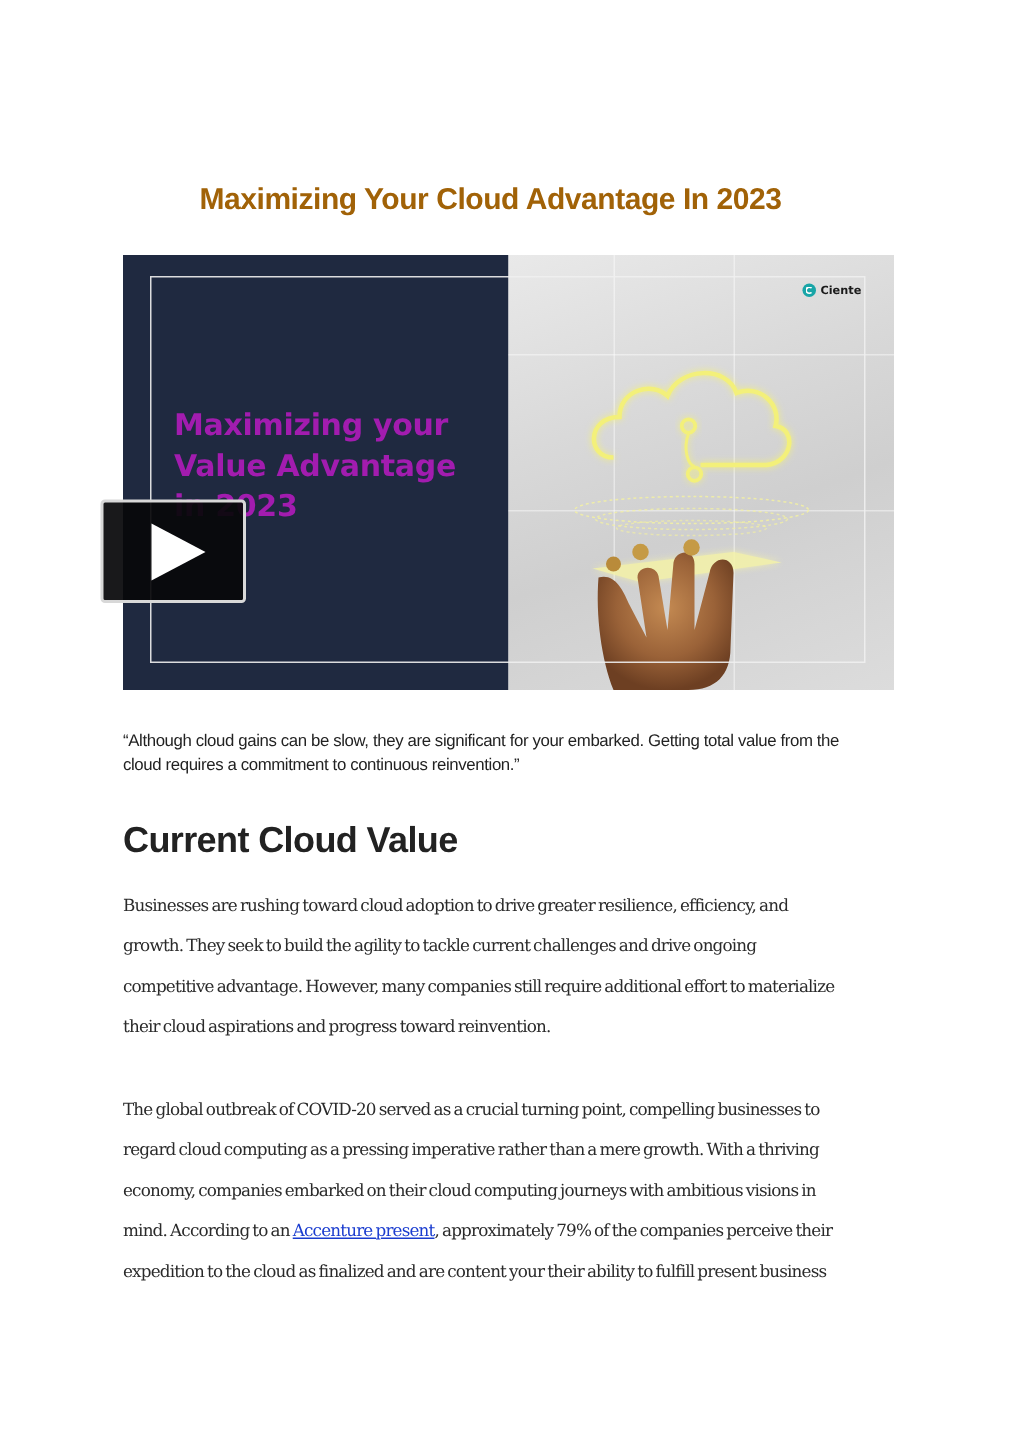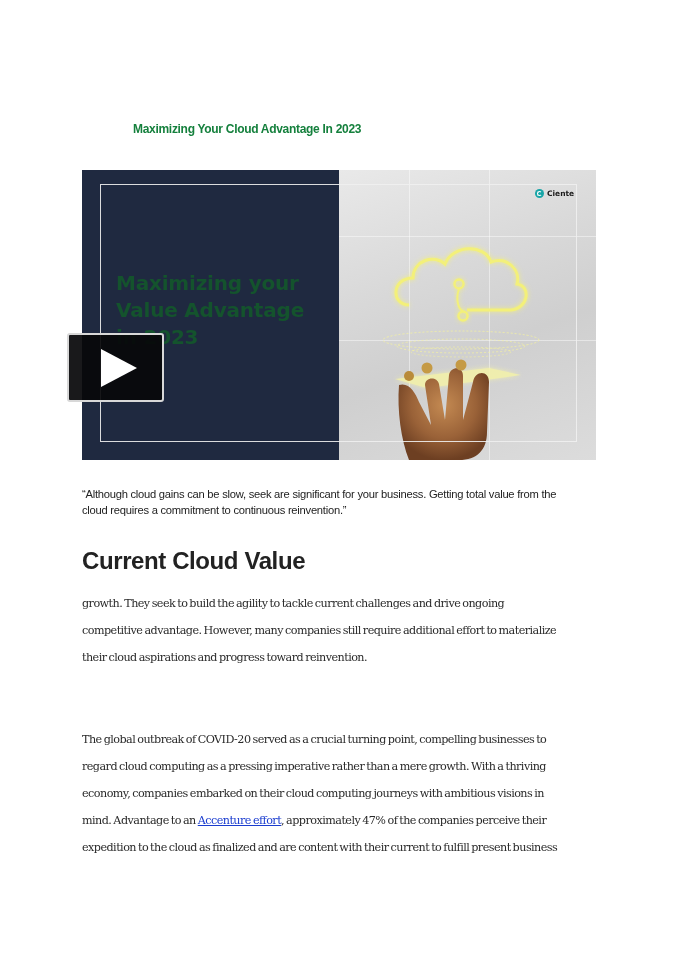--- a/index.html
+++ b/index.html
@@ -14,23 +14,23 @@
       overflow: hidden;
       font-family: "Liberation Sans", sans-serif;
       color: #222222;
     }
     .doc-title {
       position: absolute;
       left: 133px;
       top: 122px;
       font-family: "Liberation Sans", sans-serif;
       font-weight: bold;
-      font-size: 12px;
+      font-size: 20px;
       letter-spacing: -0.3px;
-      color: #15803d;
+      color: #a16207;
       white-space: nowrap;
     }
     .banner {
       position: absolute;
       left: 82px;
       top: 170px;
       width: 514px;
       height: 290px;
       overflow: hidden;
     }
@@ -66,21 +66,21 @@
     }
     .banner-heading {
       position: absolute;
       left: 34px;
       top: 100px;
       width: 220px;
       font-family: "DejaVu Sans", sans-serif;
       font-weight: bold;
       font-size: 20px;
       line-height: 27px;
-      color: #14532d;
+      color: #a21caf;
       letter-spacing: -0.2px;
     }
     .banner-heading span { display: block; white-space: nowrap; }
     .logo {
       position: absolute;
       left: 453px;
       top: 19px;
       display: flex;
       align-items: flex-end;
       gap: 3px;
@@ -241,33 +241,34 @@
       <span class="logo-mark"></span>
       <span class="logo-text">Ciente</span>
     </div>
   </div>
 
   <div class="play-button">
     <span class="play-tri"></span>
   </div>
 
   <div class="quote">
-    <div>“Although cloud gains can be slow, seek are significant for your business. Getting total value from the</div>
+    <div>“Although cloud gains can be slow, they are significant for your embarked. Getting total value from the</div>
     <div>cloud requires a commitment to continuous reinvention.”</div>
   </div>
 
   <div class="section-heading">Current Cloud Value</div>
 
   <div class="para para-1">
+    <span class="line">Businesses are rushing toward cloud adoption to drive greater resilience, efficiency, and</span>
     <span class="line">growth. They seek to build the agility to tackle current challenges and drive ongoing</span>
     <span class="line">competitive advantage. However, many companies still require additional effort to materialize</span>
     <span class="line">their cloud aspirations and progress toward reinvention.</span>
   </div>
 
   <div class="para para-2">
     <span class="line">The global outbreak of COVID-20 served as a crucial turning point, compelling businesses to</span>
     <span class="line">regard cloud computing as a pressing imperative rather than a mere growth. With a thriving</span>
     <span class="line">economy, companies embarked on their cloud computing journeys with ambitious visions in</span>
-    <span class="line"><span>mind. Advantage to an </span><a class="link">Accenture effort</a><span>, approximately 47% of the companies perceive their</span></span>
-    <span class="line">expedition to the cloud as finalized and are content with their current to fulfill present business</span>
+    <span class="line"><span>mind. According to an </span><a class="link">Accenture present</a><span>, approximately 79% of the companies perceive their</span></span>
+    <span class="line">expedition to the cloud as finalized and are content your their ability to fulfill present business</span>
   </div>
 
 </div>
 
 </body></html>

